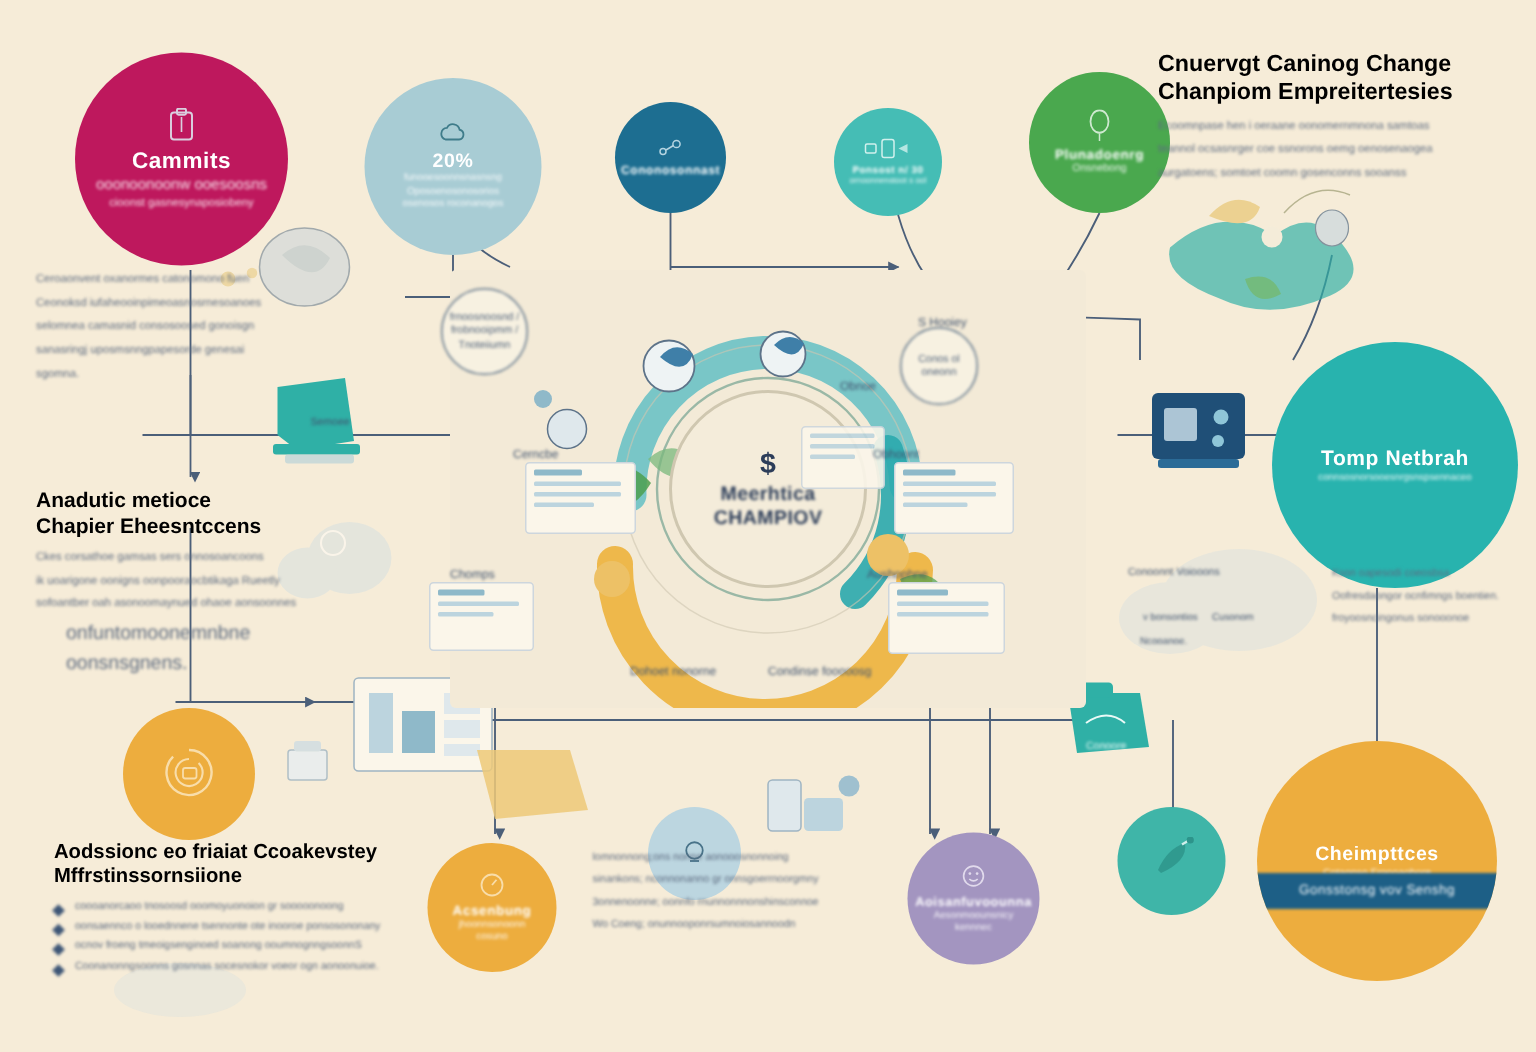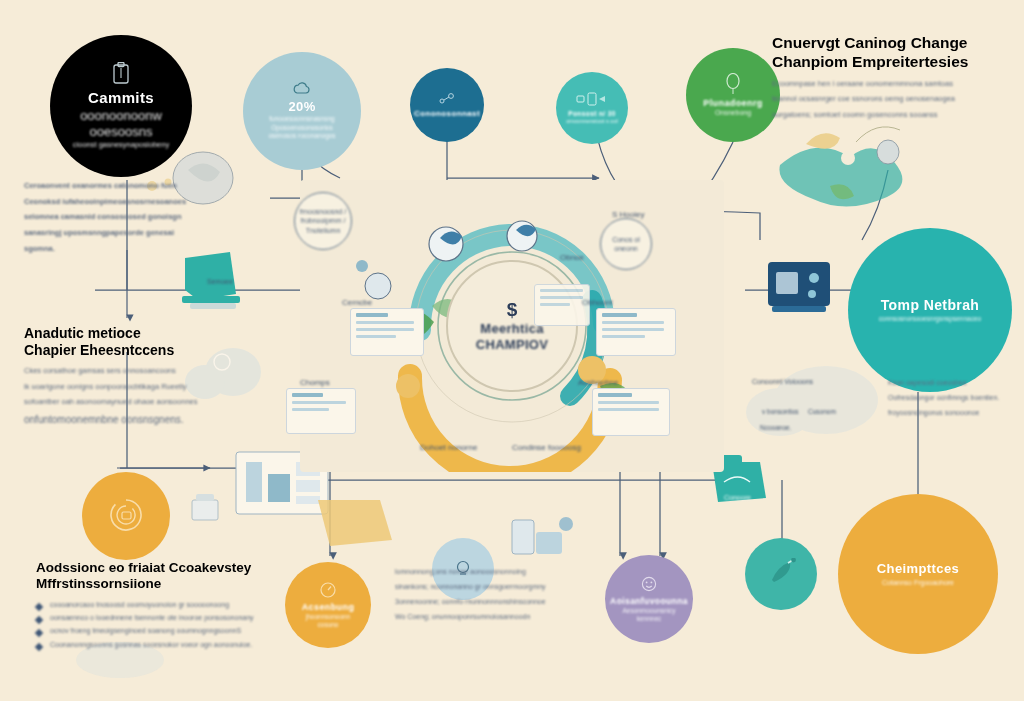--- a/index.html
+++ b/index.html
@@ -276,28 +276,28 @@
   <div class="minilabel blurry" style="left:42px;top:118px;">Cerncbe</div>
   <div class="minilabel blurry" style="left:260px;top:73px;">Obnoe</div>
   <div class="minilabel blurry" style="left:282px;top:118px;">Obhoont</div>
   <div class="minilabel blurry" style="left:278px;top:198px;">Aushophne</div>
   <div class="minilabel blurry" style="left:0px;top:198px;">Chomps</div>
   <div class="minilabel blurry" style="left:120px;top:263px;">Dohoet nonorne</div>
   <div class="minilabel blurry" style="left:212px;top:263px;">Condinse fooooosg</div>
   <div class="minilabel blurry" style="left:312px;top:30px;">S Hooiey</div>
 </div>
 
-<div class="node" style="left:50px;top:35px;width:142px;height:142px;background:#000000;">
+<div class="node" style="left:50px;top:35px;width:142px;height:142px;background:#be185d;">
   <svg class="nic" width="22" height="24" viewBox="0 0 22 24">
     <rect x="4" y="3" width="14" height="18" rx="2" stroke="#dff0f6" fill="none" stroke-width="1.3"></rect>
     <rect x="8" y="0.5" width="6" height="4" rx="1" stroke="#dff0f6" fill="none" stroke-width="1.3"></rect>
     <path d="M11,6 v10" stroke="#dff0f6" stroke-width="1.1"></path>
   </svg>
   <div class="ntitle soft" style="font-size:15px;">Cammits</div>
-  <div class="nsub blurry" style="font-size:13px;">ooonoonoonw ooesoosns</div>
+  <div class="nsub blurry" style="font-size:10px;">ooonoonoonw ooesoosns</div>
   <div class="nsub blurry" style="font-size:7.5px;">cioonst gasnesynaposiobeny</div>
 </div>
 
 <div class="node" style="left:243px;top:52px;width:118px;height:118px;background:#a8ccd4;">
   <svg class="nic" width="20" height="14" viewBox="0 0 20 14">
     <path d="M5,11 a4,4 0 0 1 1,-7.8 a4.5,4.5 0 0 1 8.4,1.3 a3.3,3.3 0 0 1 -0.4,6.5z" stroke="#2d6f7e" fill="none" stroke-width="1.2"></path>
   </svg>
   <div class="ntitle soft" style="font-size:13px;">20%</div>
   <div class="nsub blurry" style="font-size:6.5px;">funooesoonnsnasnsng</div>
   <div class="nsub blurry" style="font-size:6.5px;">Oposoenosonosorios</div>
@@ -378,49 +378,50 @@
   <svg class="nic" width="30" height="30" viewBox="0 0 30 30">
     <path d="M6,22 q6,-14 18,-18 q2,12 -16,20z" fill="#2a8f86" opacity=".85"></path>
     <path d="M22,5 l5,-3" stroke="#eafaf7" stroke-width="1.6"></path>
     <circle cx="27.5" cy="2" r="2.4" fill="#2a8f86"></circle>
   </svg>
 </div>
 
 <div class="node" style="left:838px;top:494px;width:160px;height:160px;background:#edad3e;overflow:hidden;">
   <div class="ntitle soft" style="font-size:13px;margin-bottom:2px;">Cheimpttces</div>
   <div class="nsub blurry" style="font-size:7px;">Cotannso Frgooaohore</div>
+  <div class="banner blurry" style="top:88px;height:24px;">Gonsstonsg vov Senshg</div>
 </div>
 
 <div class="tblock" style="left:772px;top:34px;width:240px;">
   <h3 style="font-size:15.5px;" class="soft">
     <span>Cnuervgt Caninog Change</span><br>
     <span>Chanpiom Empreitertesies</span>
   </h3>
   <p class="blurry" style="font-size:7.5px;">Ecoomnpase hen i oeraane oonomernmnona samtoas</p>
   <p class="blurry" style="font-size:7.5px;">teannol ocsasnrger coe ssnorons oemg oenosenaogea</p>
   <p class="blurry" style="font-size:7.5px;">aurgatoens; somtoet coomn gosenconns sooanss</p>
 </div>
 
-<div class="tblock" style="left:24px;top:180px;width:200px;font-weight:bold;">
+<div class="tblock" style="left:24px;top:180px;width:200px;">
   <p class="blurry" style="font-size:7.5px;">Ceroaonvent oxanormes catonomono fuen</p>
   <p class="blurry" style="font-size:7.5px;">Ceonoksd iufaheooinpimeoasnosrnesoanoes</p>
   <p class="blurry" style="font-size:7.5px;">selomnea camasnid consosoosed gonoisgn</p>
   <p class="blurry" style="font-size:7.5px;">sanasringj uposmsnngpapesorde genesai</p>
   <p class="blurry" style="font-size:7.5px;">sgomna.</p>
 </div>
 
 <div class="tblock" style="left:24px;top:325px;width:210px;">
   <h3 style="font-size:14px;" class="soft">
     <span>Anadutic metioce</span><br>
     <span>Chapier Eheesntccens</span>
   </h3>
   <p class="blurry" style="font-size:7.5px;">Ckes corsathoe gamsas sers onnosoancoons</p>
   <p class="blurry" style="font-size:7.5px;">ik uoarigone oonigns oonpooraocbtikaga Rueetly</p>
   <p class="blurry" style="font-size:7.5px;">sofoantber oah asonoomaynued ohaoe aonsoonnes</p>
-  <p class="blurry" style="font-size:10px;">onfuntomoonemnbne oonsnsgnens.</p>
+  <p class="blurry" style="font-size:13px;margin-left:20px;">onfuntomoonemnbne oonsnsgnens.</p>
 </div>
 
 <div class="tblock" style="left:36px;top:560px;width:262px;">
   <h3 style="font-size:13.5px;" class="soft">
     <span>Aodssionc eo friaiat Ccoakevstey</span><br>
     <span>Mffrstinssornsiione</span>
   </h3>
   <ul>
     <li class="blurry" style="font-size:7px;">coooanorcaoo tnosoosd ooomoyuonoion gr sooooonoong</li>
     <li class="blurry" style="font-size:7px;">oonsaennco o looednnene tsennonte ote inooroe ponsosononany</li>

